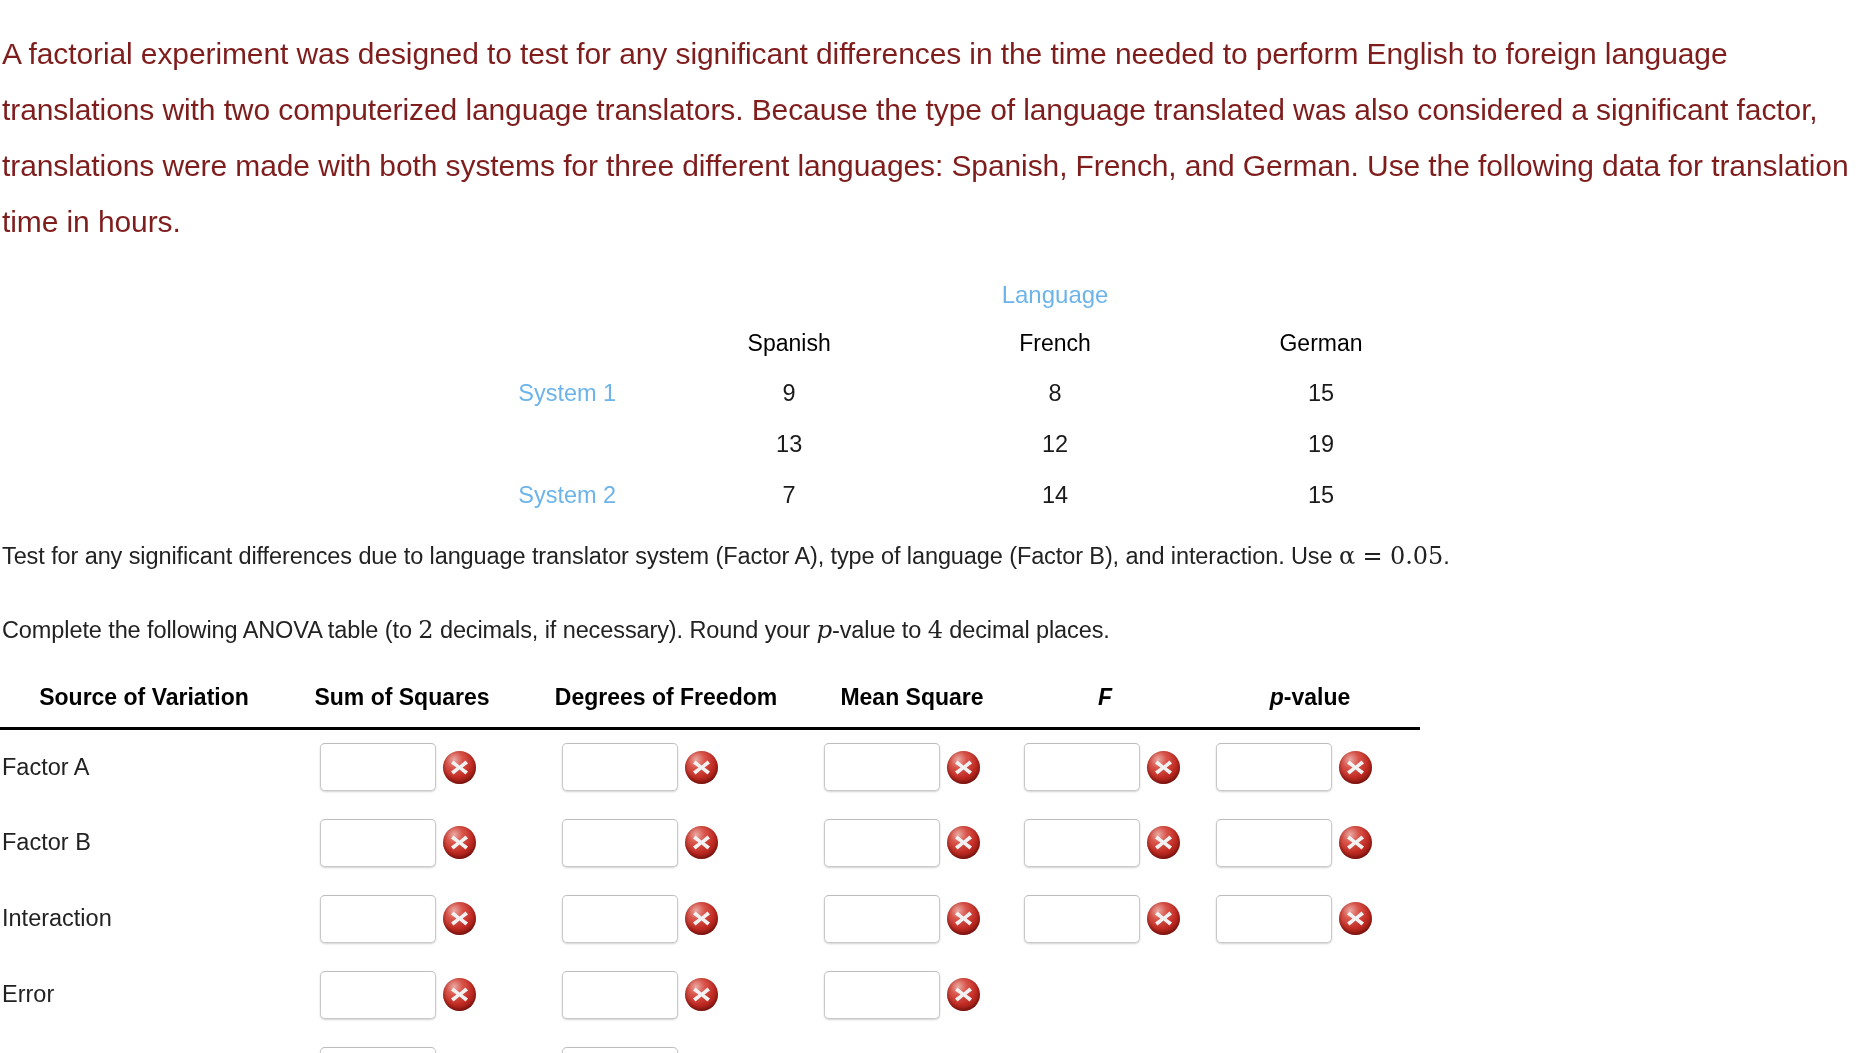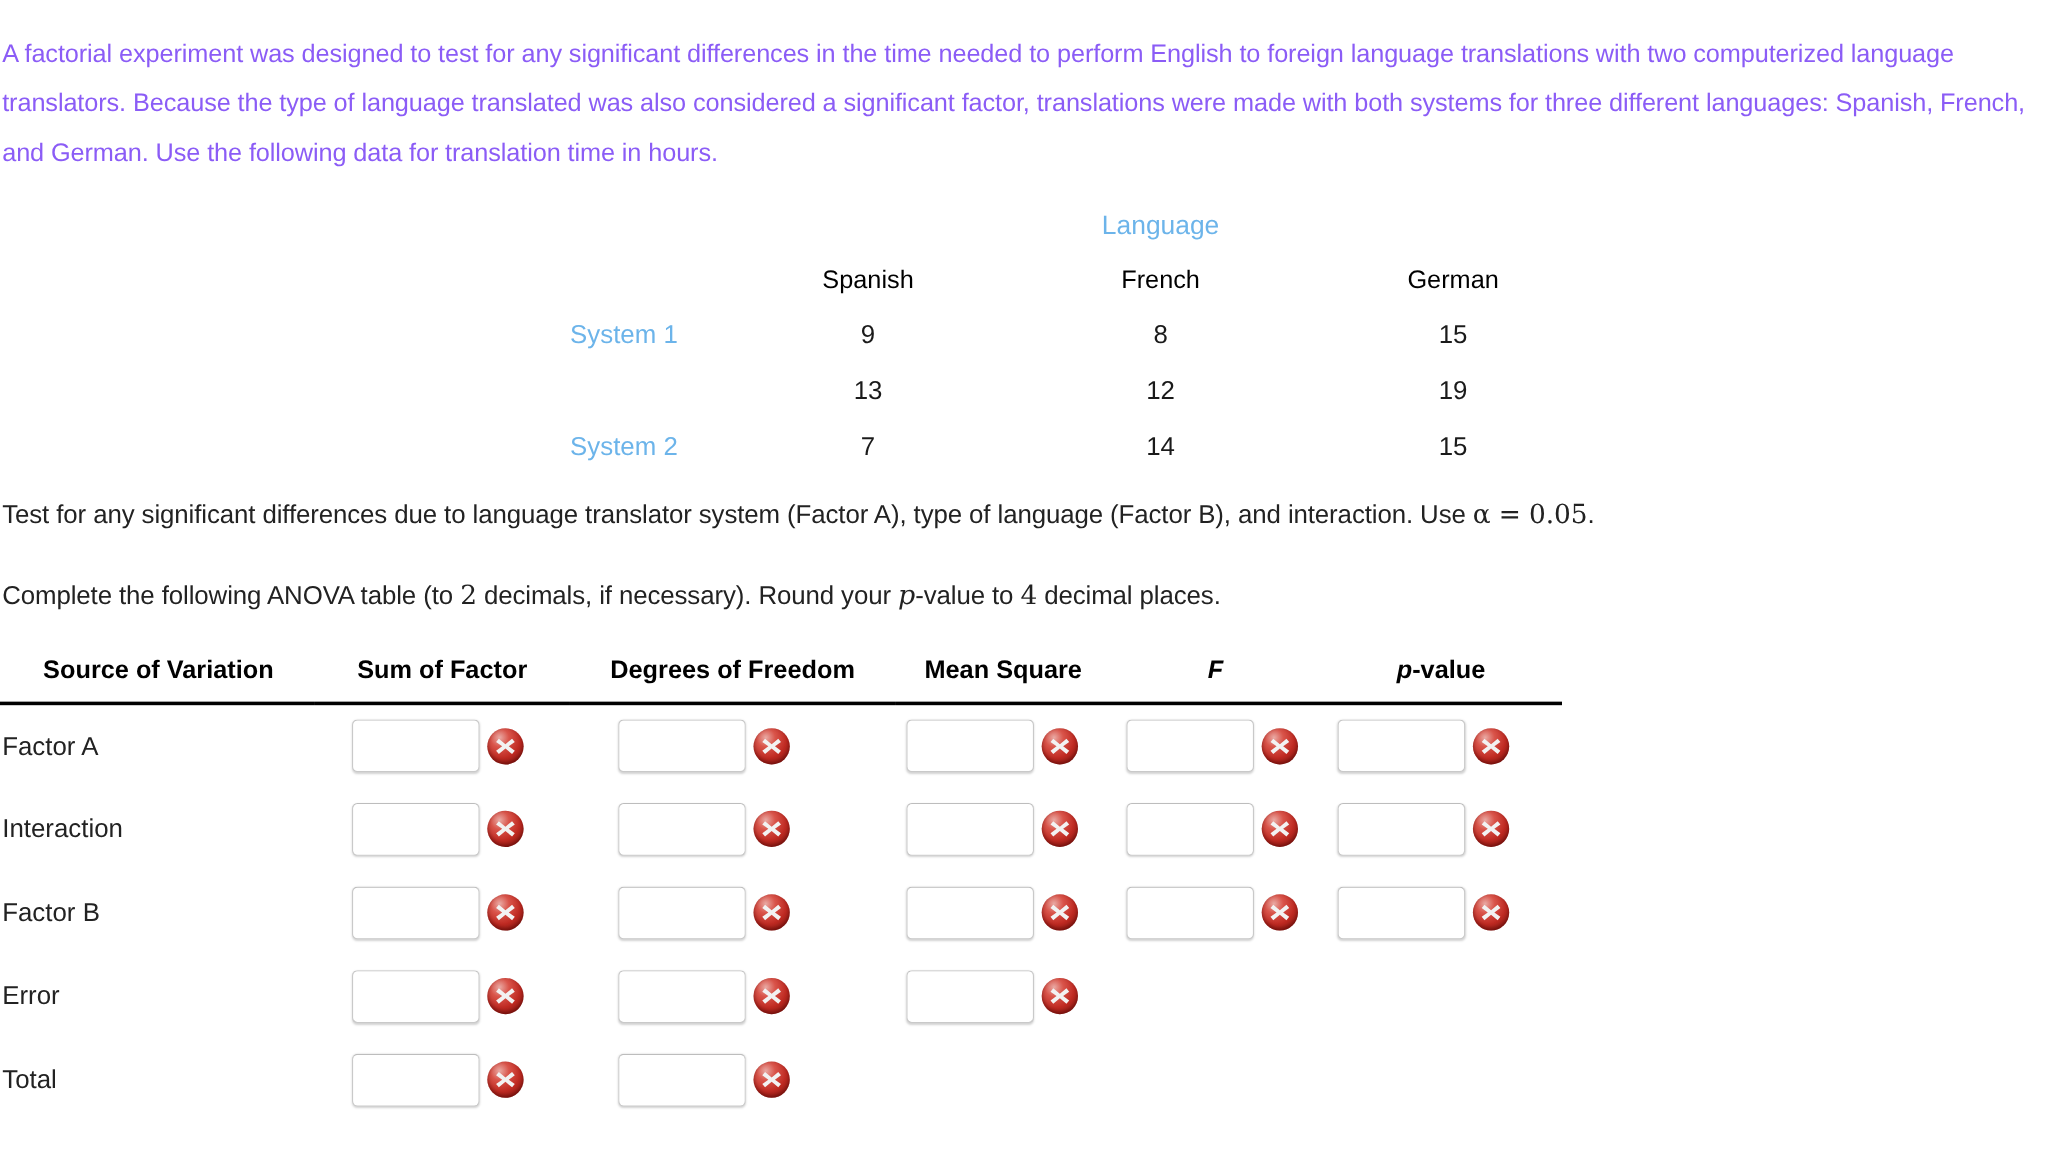--- a/index.html
+++ b/index.html
@@ -18,23 +18,23 @@
   }
 
   .page {
     position: relative;
     width: 1875px;
     padding: 0;
   }
 
   
   .intro {
-    font-size: 23px;
-    line-height: 45px;
-    color: #8b5cf6;
+    font-size: 30px;
+    line-height: 56px;
+    color: #7f1d1d;
     padding: 26px 10px 0 2px;
     max-width: 1872px;
     letter-spacing: -0.1px;
   }
 
   
   .data-table-wrap {
     margin-top: 22px;
     position: relative;
     height: 260px;
@@ -234,21 +234,21 @@
         <col class="col-source">
           <col class="col-ss">
           <col class="col-df">
         <col class="col-ms">
           <col class="col-f">
           <col class="col-p">
       </colgroup>
       <thead>
         <tr>
           <th class="h-source">Source of Variation</th>
-          <th>Sum of Factor</th>
+          <th>Sum of Squares</th>
           <th>Degrees of Freedom</th>
           <th>Mean Square</th>
           <th><i>F</i></th>
           <th><i>p</i><span>-value</span></th>
         </tr>
       </thead>
       <tbody>
 
         <tr>
           <td class="src">Factor A</td>
@@ -298,75 +298,75 @@
               <span class="xicon">
                   <svg width="33" height="33" viewBox="0 0 33 33">
                     <path d="M10.5 9.5 L16.5 14.5 L22.5 9.5 L25 12.5 L19.5 16.5 L25 20.5 L22.5 23.5 L16.5 18.5 L10.5 23.5 L8 20.5 L13.5 16.5 L8 12.5 Z" fill="#f2f2f2"></path>
                   </svg>
                 </span>
             </div>
           </td>
         </tr>
 
         <tr>
+          <td class="src">Factor B</td>
+          <td>
+            <div class="cellbox ss">
+              <input class="ans" type="text" value="" style="">
+              <span class="xicon">
+                  <svg width="33" height="33" viewBox="0 0 33 33">
+                    <path d="M10.5 9.5 L16.5 14.5 L22.5 9.5 L25 12.5 L19.5 16.5 L25 20.5 L22.5 23.5 L16.5 18.5 L10.5 23.5 L8 20.5 L13.5 16.5 L8 12.5 Z" fill="#f2f2f2"></path>
+                  </svg>
+                </span>
+            </div>
+          </td>
+          <td>
+            <div class="cellbox df">
+              <input class="ans" type="text" value="" style="">
+              <span class="xicon">
+                  <svg width="33" height="33" viewBox="0 0 33 33">
+                    <path d="M10.5 9.5 L16.5 14.5 L22.5 9.5 L25 12.5 L19.5 16.5 L25 20.5 L22.5 23.5 L16.5 18.5 L10.5 23.5 L8 20.5 L13.5 16.5 L8 12.5 Z" fill="#f2f2f2"></path>
+                  </svg>
+                </span>
+            </div>
+          </td>
+          <td>
+            <div class="cellbox ms">
+              <input class="ans" type="text" value="" style="">
+              <span class="xicon">
+                  <svg width="33" height="33" viewBox="0 0 33 33">
+                    <path d="M10.5 9.5 L16.5 14.5 L22.5 9.5 L25 12.5 L19.5 16.5 L25 20.5 L22.5 23.5 L16.5 18.5 L10.5 23.5 L8 20.5 L13.5 16.5 L8 12.5 Z" fill="#f2f2f2"></path>
+                  </svg>
+                </span>
+            </div>
+          </td>
+          <td>
+            <div class="cellbox f">
+              <input class="ans" type="text" value="" style="">
+              <span class="xicon">
+                  <svg width="33" height="33" viewBox="0 0 33 33">
+                    <path d="M10.5 9.5 L16.5 14.5 L22.5 9.5 L25 12.5 L19.5 16.5 L25 20.5 L22.5 23.5 L16.5 18.5 L10.5 23.5 L8 20.5 L13.5 16.5 L8 12.5 Z" fill="#f2f2f2"></path>
+                  </svg>
+                </span>
+            </div>
+          </td>
+          <td>
+            <div class="cellbox p">
+              <input class="ans" type="text" value="" style="">
+              <span class="xicon">
+                  <svg width="33" height="33" viewBox="0 0 33 33">
+                    <path d="M10.5 9.5 L16.5 14.5 L22.5 9.5 L25 12.5 L19.5 16.5 L25 20.5 L22.5 23.5 L16.5 18.5 L10.5 23.5 L8 20.5 L13.5 16.5 L8 12.5 Z" fill="#f2f2f2"></path>
+                  </svg>
+                </span>
+            </div>
+          </td>
+        </tr>
+
+        <tr>
           <td class="src">Interaction</td>
-          <td>
-            <div class="cellbox ss">
-              <input class="ans" type="text" value="" style="">
-              <span class="xicon">
-                  <svg width="33" height="33" viewBox="0 0 33 33">
-                    <path d="M10.5 9.5 L16.5 14.5 L22.5 9.5 L25 12.5 L19.5 16.5 L25 20.5 L22.5 23.5 L16.5 18.5 L10.5 23.5 L8 20.5 L13.5 16.5 L8 12.5 Z" fill="#f2f2f2"></path>
-                  </svg>
-                </span>
-            </div>
-          </td>
-          <td>
-            <div class="cellbox df">
-              <input class="ans" type="text" value="" style="">
-              <span class="xicon">
-                  <svg width="33" height="33" viewBox="0 0 33 33">
-                    <path d="M10.5 9.5 L16.5 14.5 L22.5 9.5 L25 12.5 L19.5 16.5 L25 20.5 L22.5 23.5 L16.5 18.5 L10.5 23.5 L8 20.5 L13.5 16.5 L8 12.5 Z" fill="#f2f2f2"></path>
-                  </svg>
-                </span>
-            </div>
-          </td>
-          <td>
-            <div class="cellbox ms">
-              <input class="ans" type="text" value="" style="">
-              <span class="xicon">
-                  <svg width="33" height="33" viewBox="0 0 33 33">
-                    <path d="M10.5 9.5 L16.5 14.5 L22.5 9.5 L25 12.5 L19.5 16.5 L25 20.5 L22.5 23.5 L16.5 18.5 L10.5 23.5 L8 20.5 L13.5 16.5 L8 12.5 Z" fill="#f2f2f2"></path>
-                  </svg>
-                </span>
-            </div>
-          </td>
-          <td>
-            <div class="cellbox f">
-              <input class="ans" type="text" value="" style="">
-              <span class="xicon">
-                  <svg width="33" height="33" viewBox="0 0 33 33">
-                    <path d="M10.5 9.5 L16.5 14.5 L22.5 9.5 L25 12.5 L19.5 16.5 L25 20.5 L22.5 23.5 L16.5 18.5 L10.5 23.5 L8 20.5 L13.5 16.5 L8 12.5 Z" fill="#f2f2f2"></path>
-                  </svg>
-                </span>
-            </div>
-          </td>
-          <td>
-            <div class="cellbox p">
-              <input class="ans" type="text" value="" style="">
-              <span class="xicon">
-                  <svg width="33" height="33" viewBox="0 0 33 33">
-                    <path d="M10.5 9.5 L16.5 14.5 L22.5 9.5 L25 12.5 L19.5 16.5 L25 20.5 L22.5 23.5 L16.5 18.5 L10.5 23.5 L8 20.5 L13.5 16.5 L8 12.5 Z" fill="#f2f2f2"></path>
-                  </svg>
-                </span>
-            </div>
-          </td>
-        </tr>
-
-        <tr>
-          <td class="src">Factor B</td>
           <td>
             <div class="cellbox ss">
               <input class="ans" type="text" value="" style="">
               <span class="xicon">
                   <svg width="33" height="33" viewBox="0 0 33 33">
                     <path d="M10.5 9.5 L16.5 14.5 L22.5 9.5 L25 12.5 L19.5 16.5 L25 20.5 L22.5 23.5 L16.5 18.5 L10.5 23.5 L8 20.5 L13.5 16.5 L8 12.5 Z" fill="#f2f2f2"></path>
                   </svg>
                 </span>
             </div>
           </td>

